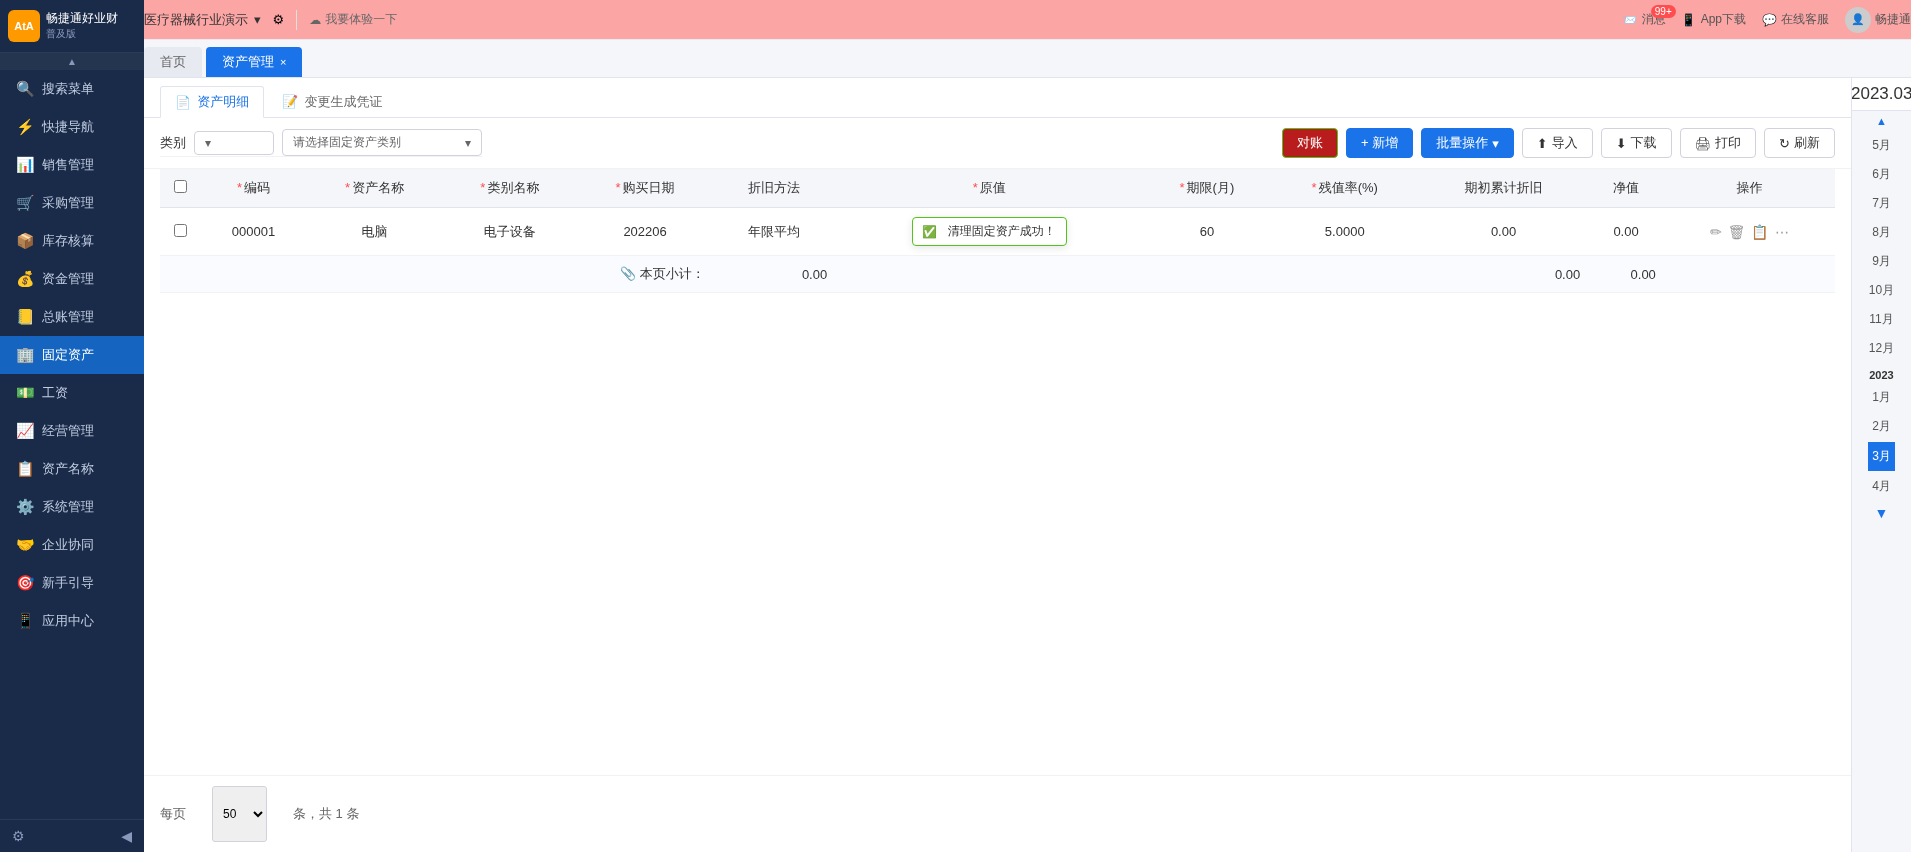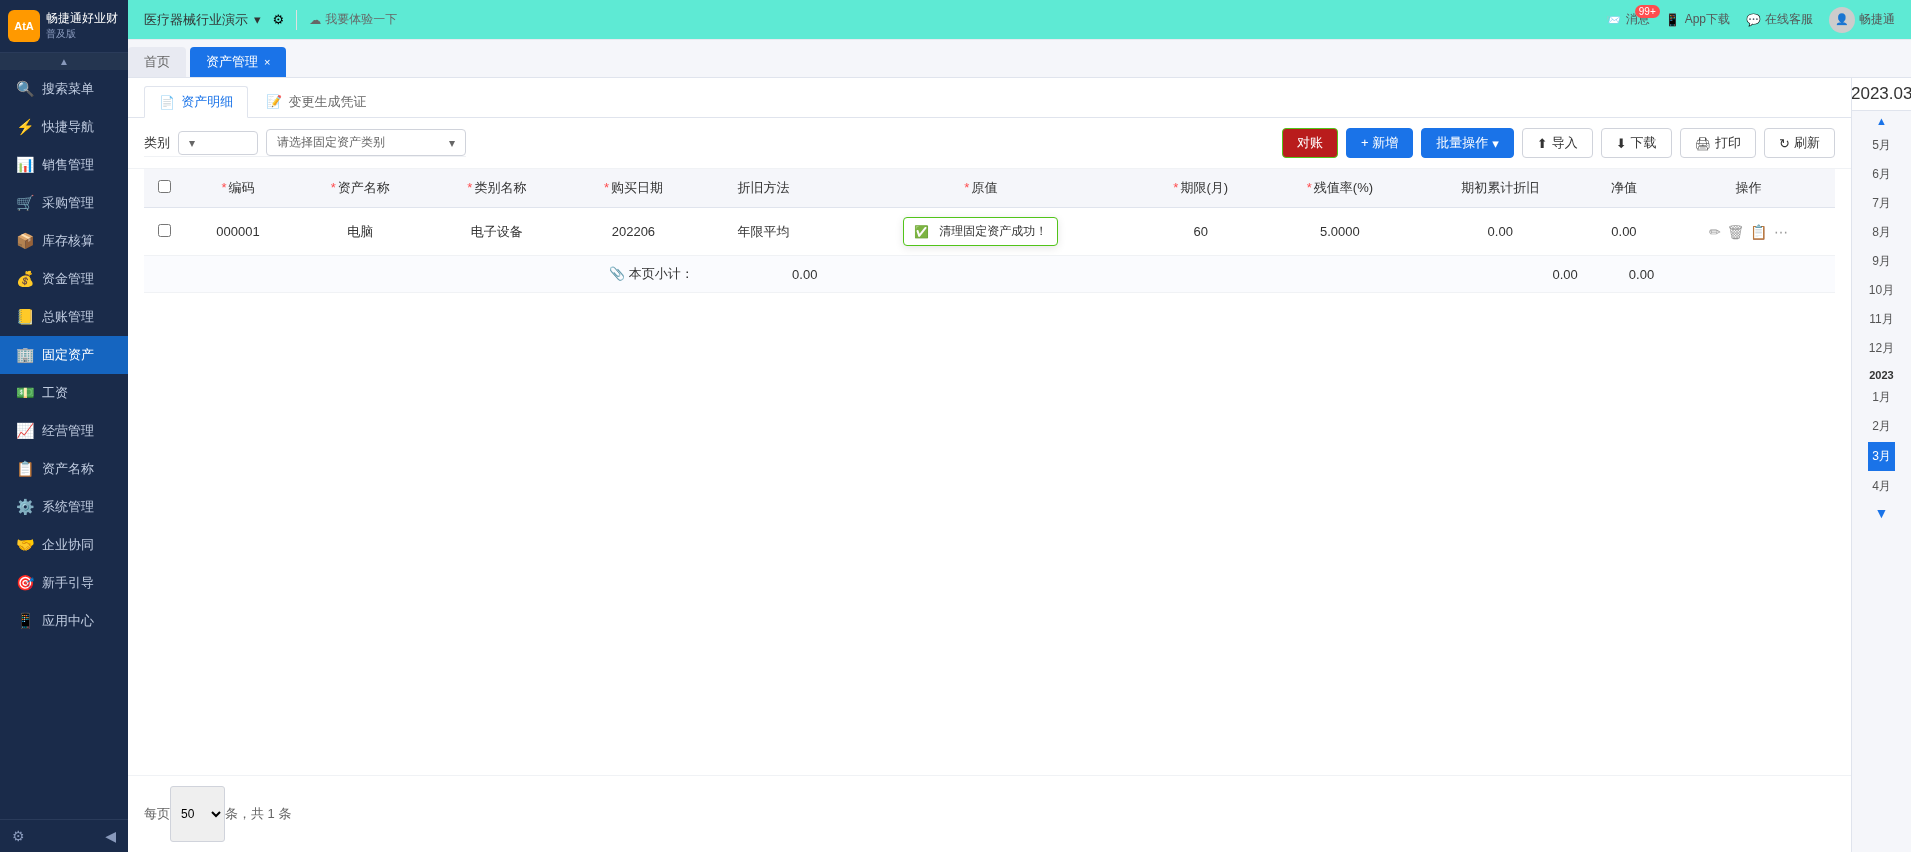--- a/index.html
+++ b/index.html
@@ -1,20 +1,20 @@
 <!DOCTYPE html>
 <html><head>
   <meta charset="utf-8">
   <style>
     * { box-sizing: border-box; margin: 0; padding: 0; }
     body { font-family: "Microsoft YaHei", "PingFang SC", sans-serif; font-size: 13px; background: #f0f2f5; display: flex; height: 852px; overflow: hidden; }
 
     
     .sidebar {
-      width: 128px;
+      width: 144px;
       background: #1a2b4a;
       display: flex;
       flex-direction: column;
       flex-shrink: 0;
       height: 852px;
     }
     .sidebar-logo {
       background: #1a2b4a;
       padding: 10px 8px;
       display: flex;
@@ -69,25 +69,25 @@
     
     .main-area {
       flex: 1;
       display: flex;
       flex-direction: column;
       overflow: hidden;
     }
 
     
     .topbar {
-      background: #5eead4;
+      background: #fca5a5;
       height: 40px;
       display: flex;
       align-items: center;
-      padding: 0 16px;
+      padding: 0 0;
       border-bottom: 1px solid #e8eaf0;
       gap: 12px;
     }
     .topbar-company {
       display: flex;
       align-items: center;
       gap: 6px;
       font-size: 13px;
       color: #333;
       cursor: pointer;
@@ -307,21 +307,21 @@
       font-size: 13px;
       box-shadow: 0 2px 8px rgba(0,0,0,0.1);
     }
 
     
     .pagination {
       display: flex;
       align-items: center;
       padding: 10px 16px;
       border-top: 1px solid #f0f2f5;
-      gap: 0;
+      gap: 26px;
       font-size: 13px;
       color: #666;
     }
     .page-size-select {
       border: 1px solid #d0d3db;
       border-radius: 3px;
       padding: 19px 6px;
       font-size: 12px;
     }
 

